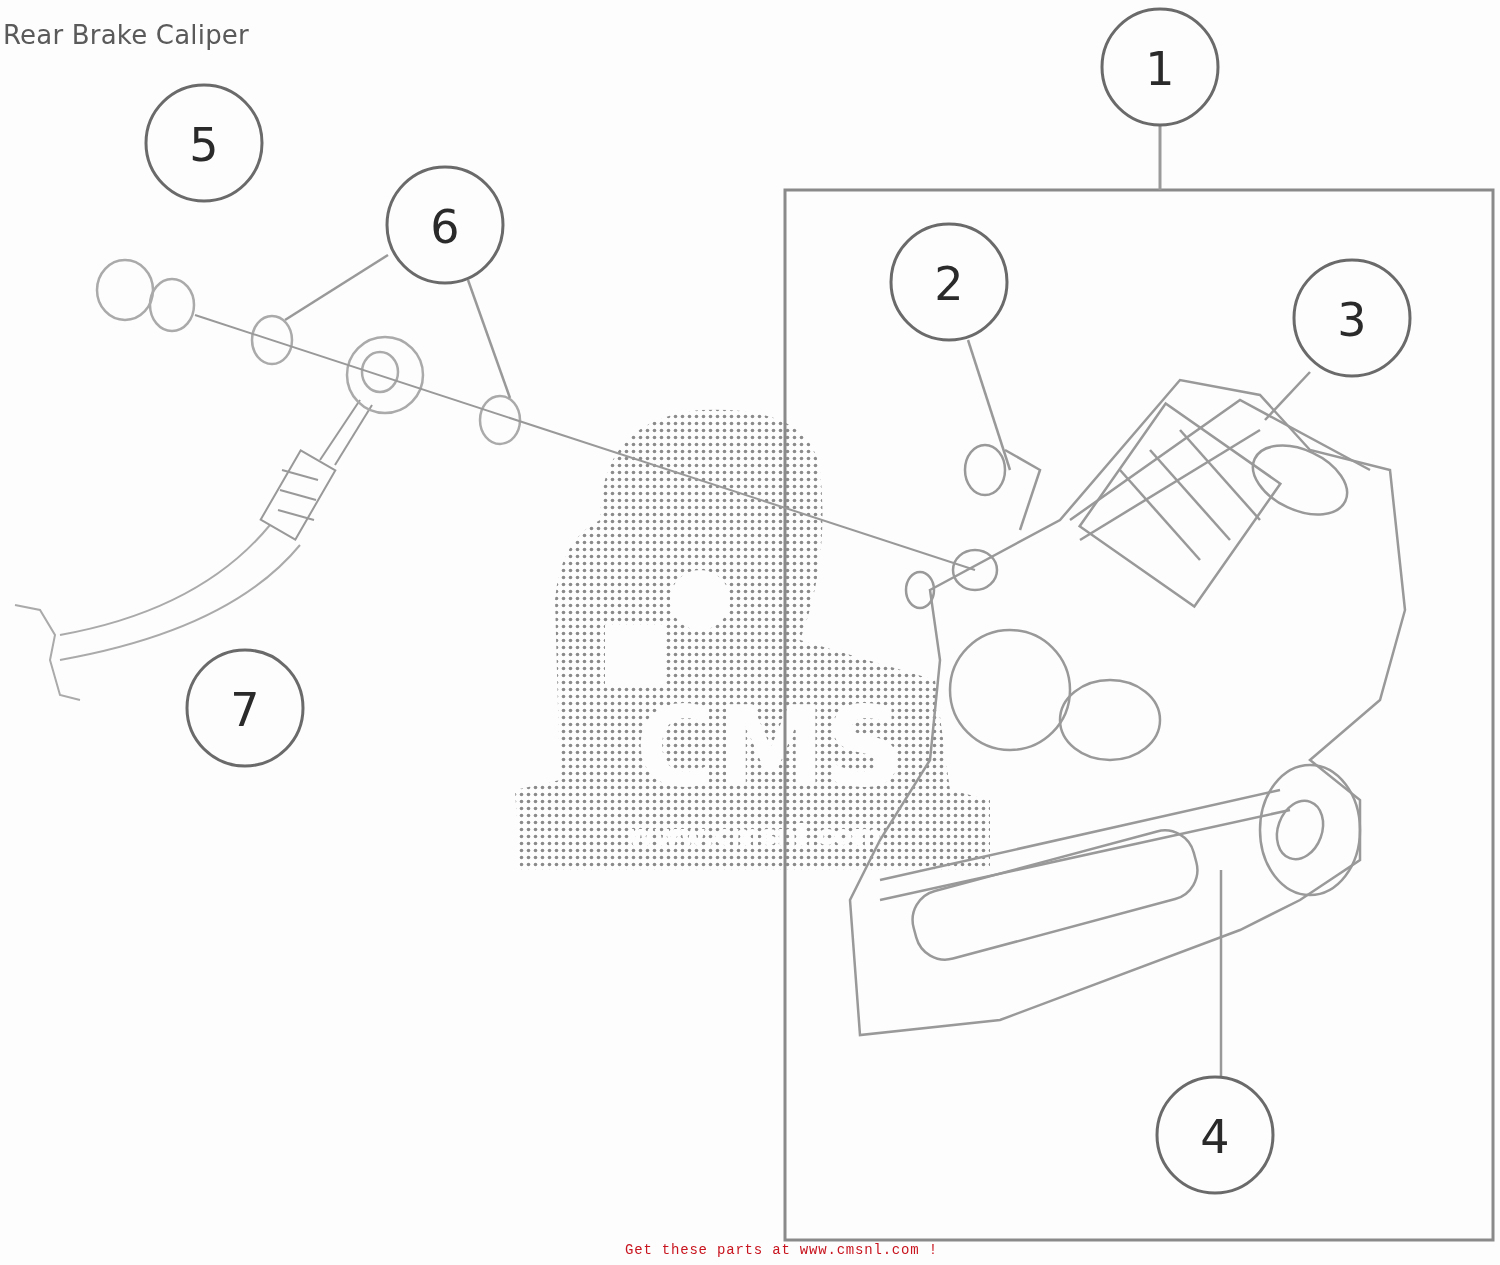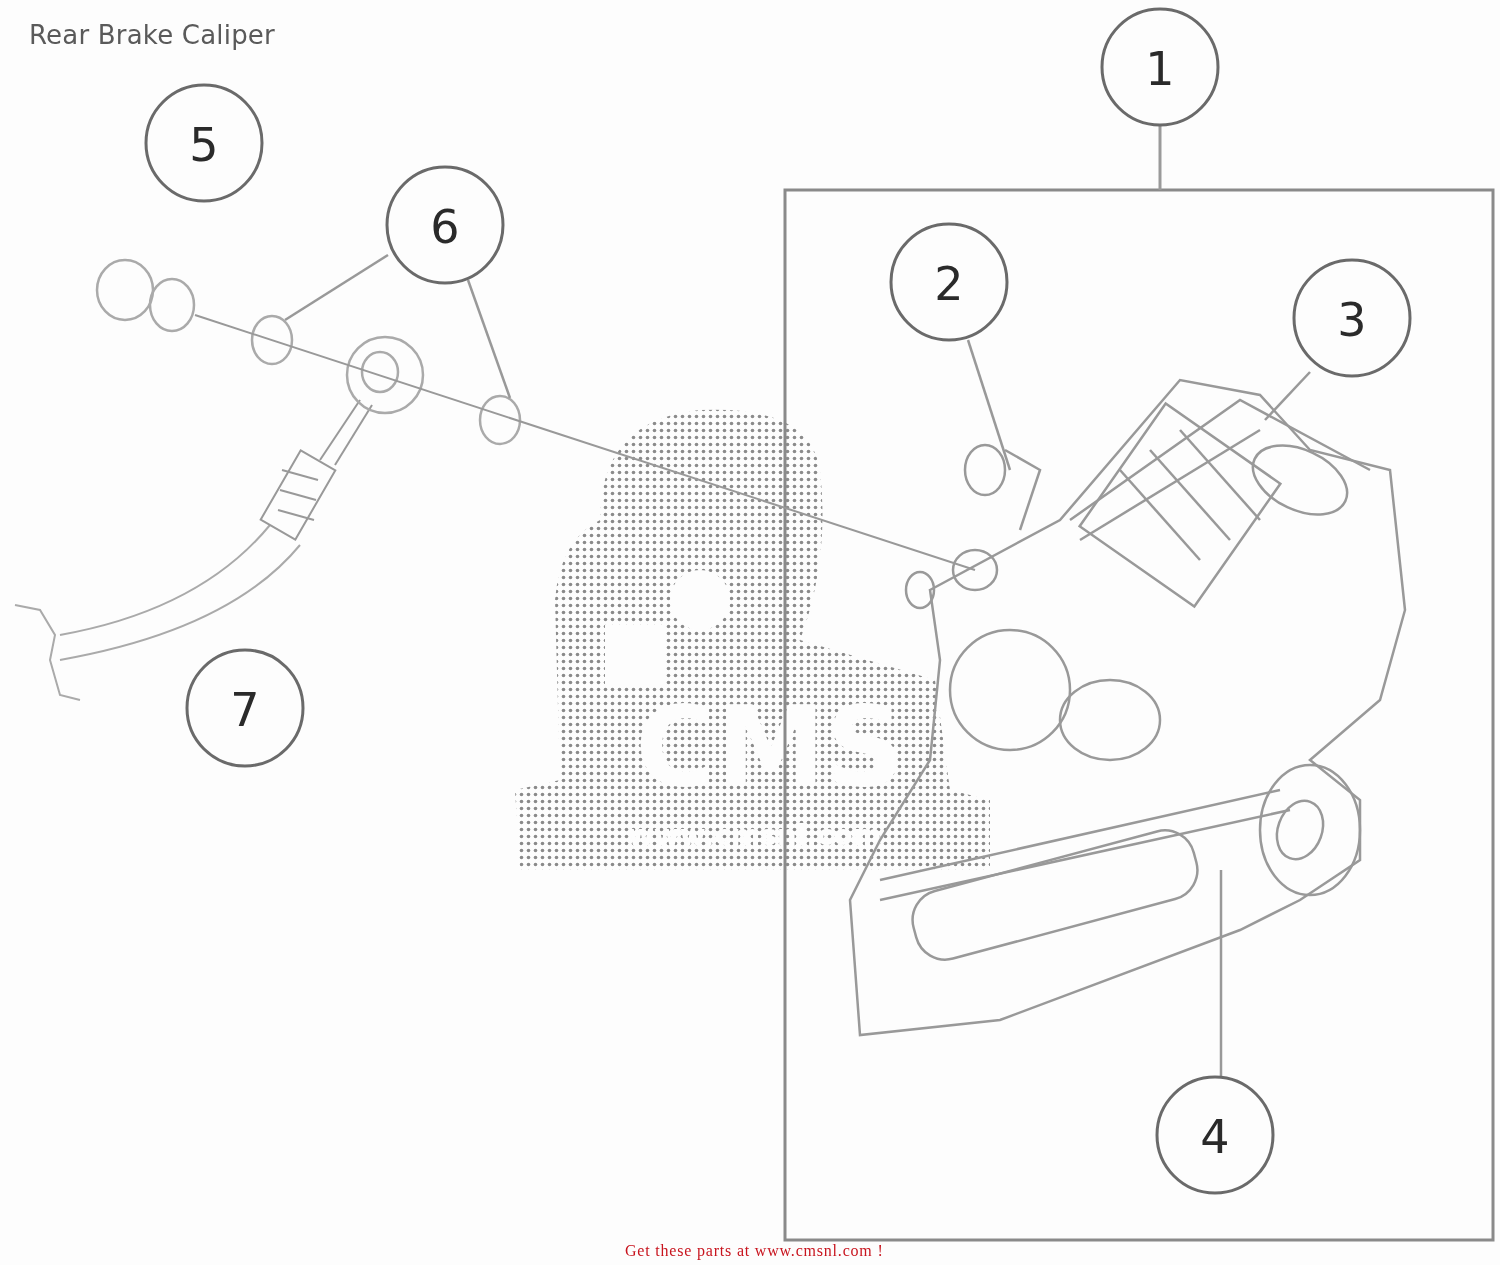--- a/index.html
+++ b/index.html
@@ -1,18 +1,18 @@
 <!DOCTYPE html>
 <html><head>
 <meta charset="utf-8">
 <style>
   html, body { margin:0; padding:0; background:#fdfdfd; }
   body { width:1500px; height:1265px; position:relative; overflow:hidden; font-family:"DejaVu Sans", sans-serif; }
-  .title { position:absolute; left:29px; top:20px; font-size:26px; color:#5a5a5a; font-family:"DejaVu Sans", sans-serif; letter-spacing:0.2px; }
-  .footer { position:absolute; left:625px; top:1242px; font-size:16px; color:#c8141e; font-family:Liberation Serif, serif; letter-spacing:0.8px; white-space:pre; }
+  .title { position:absolute; left:3px; top:20px; font-size:26px; color:#5a5a5a; font-family:"DejaVu Sans", sans-serif; letter-spacing:0.2px; }
+  .footer { position:absolute; left:625px; top:1242px; font-size:14px; color:#c8141e; font-family:Liberation Mono, monospace; letter-spacing:0.8px; white-space:pre; }
   svg.diagram { position:absolute; left:0; top:0; }
   .callout-label { font-family:"DejaVu Sans", sans-serif; font-size:46px; fill:#2a2a2a; text-anchor:middle; dominant-baseline:central; }
   .wm-text { font-family:"DejaVu Sans", sans-serif; font-weight:bold; }
 </style>
 </head>
 <body>
 
 <div class="title">Rear Brake Caliper</div>
 
 <svg class="diagram" width="1500" height="1265" viewBox="0 0 1500 1265" xmlns="http://www.w3.org/2000/svg">

